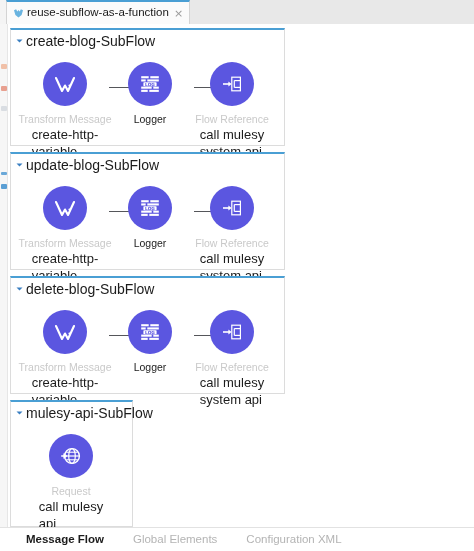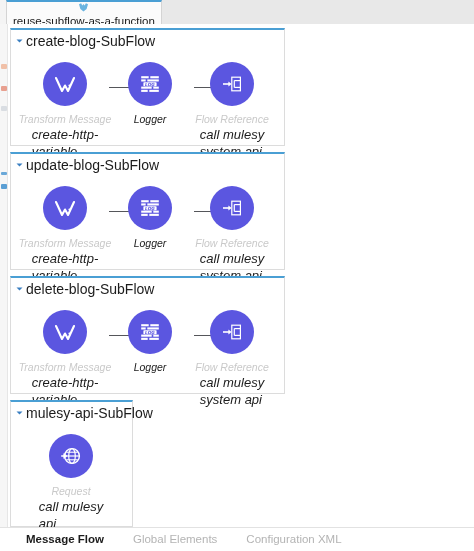--- a/index.html
+++ b/index.html
@@ -25,21 +25,20 @@
   }
   .edtab{
     position:absolute;left:6px;top:0;height:24px;
     display:flex;align-items:center;gap:3px;
     padding:0 6px 0 6px;
     background:#fbfbfb;
     border-top:2px solid #4a9fd4;
     border-left:1px solid #d4d4d4;
     border-right:1px solid #d4d4d4;
     box-sizing:border-box;
-    flex-direction:column;
   }
   .edtab .mule-icon{width:11px;height:11px;display:block;flex:none;}
   .edtab .tab-title{
     font-size:11.5px;color:#1a1a1a;white-space:nowrap;line-height:1;
   }
   .edtab .tab-close{
     font-size:11px;color:#9a9a9a;line-height:1;margin-left:2px;
     font-family:"DejaVu Sans",sans-serif;
   }
 
@@ -75,21 +74,21 @@
     border-left:3.5px solid #3a7fc1;
     border-top:3px solid transparent;
     border-bottom:3px solid transparent;
     transform:rotate(90deg);
     margin-right:1px;
   }
   .sf-title{
     font-size:14px;color:#1c1c1c;white-space:nowrap;line-height:1;
   }
 
-  .sf-body{position:relative;width:100%;height:calc(100% - 18px);font-style:italic;}
+  .sf-body{position:relative;width:100%;height:calc(100% - 18px);}
 
   
   .node{
     position:absolute;top:14px;
     width:84px;
     display:flex;flex-direction:column;align-items:center;
   }
   .node .bubble{
     width:44px;height:44px;border-radius:50%;
     background:#5b56e0;

